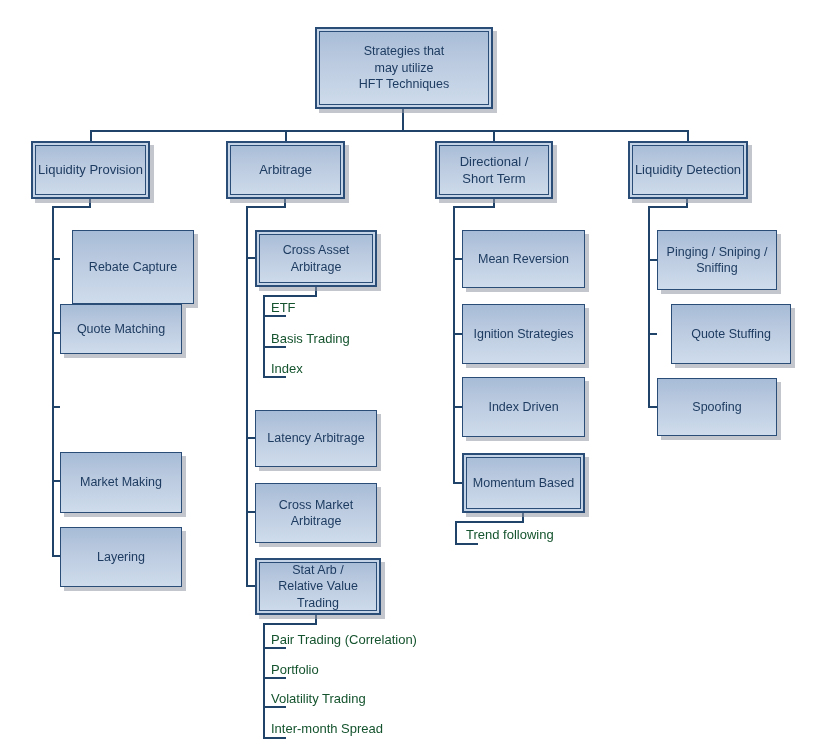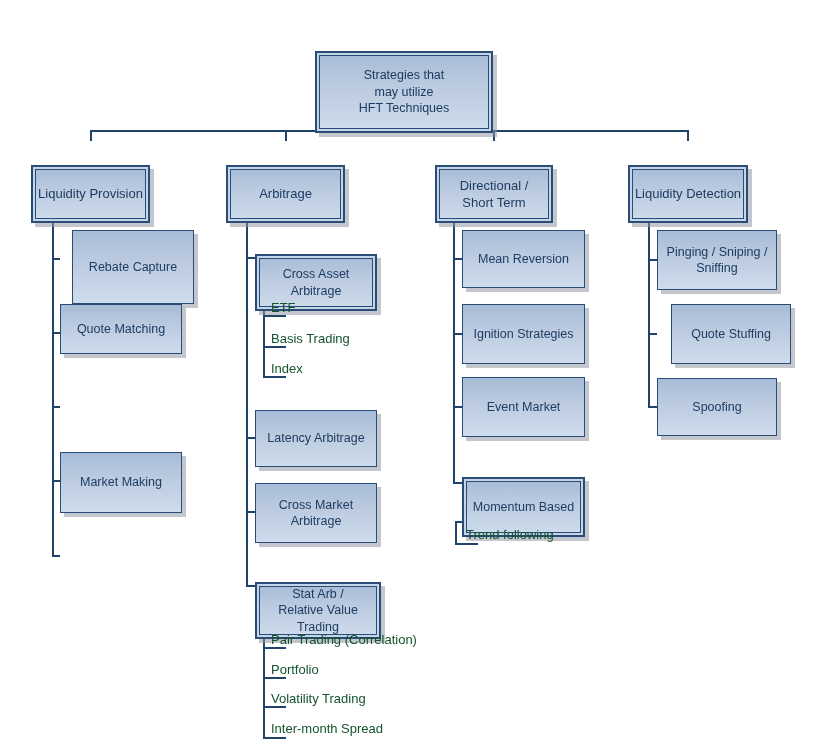--- a/index.html
+++ b/index.html
@@ -19,21 +19,20 @@
     box-shadow:4px 4px 0 rgba(145,152,163,0.55);
     display:flex;align-items:center;justify-content:center;
     text-align:center;color:#1e3c61;font-size:12.5px;line-height:1.32;
   }
   .node span{white-space:pre-line;display:block;padding:2px 4px;}
   .node.dbl{
     border-width:2px;
     box-shadow:4px 4px 0 rgba(145,152,163,0.55),
                inset 0 0 0 2px #c6d4e7,
                inset 0 0 0 3px #2a4d77;
-    margin-top:24px;
   }
   
   .leaf{
     position:absolute;color:#14532d;font-size:13px;line-height:15px;
     white-space:nowrap;
   }
 </style>
 </head>
 <body>
 
@@ -120,20 +119,23 @@
 
   <div class="node" style="left:72px;top:230px;width:122px;height:74px">
     <span>Rebate Capture</span>
   </div>
   <div class="node" style="left:60px;top:304px;width:122px;height:50px">
     <span>Quote Matching</span>
   </div>
   <div class="node" style="left:60px;top:452px;width:122px;height:61px">
     <span>Market Making</span>
   </div>
+  <div class="node" style="left:60px;top:527px;width:122px;height:60px">
+    <span>Layering</span>
+  </div>
 
   <div class="node dbl" style="left:255px;top:230px;width:122px;height:57px">
     <span>Cross Asset
 Arbitrage</span>
   </div>
   <div class="node" style="left:255px;top:410px;width:122px;height:57px">
     <span>Latency Arbitrage</span>
   </div>
   <div class="node" style="left:255px;top:483px;width:122px;height:60px">
     <span>Cross Market
@@ -145,21 +147,21 @@
 Trading</span>
   </div>
 
   <div class="node" style="left:462px;top:230px;width:123px;height:58px">
     <span>Mean Reversion</span>
   </div>
   <div class="node" style="left:462px;top:304px;width:123px;height:60px">
     <span>Ignition Strategies</span>
   </div>
   <div class="node" style="left:462px;top:377px;width:123px;height:60px">
-    <span>Event Market</span>
+    <span>Index Driven</span>
   </div>
   <div class="node dbl" style="left:462px;top:453px;width:123px;height:60px">
     <span>Momentum Based</span>
   </div>
 
   <div class="node" style="left:657px;top:230px;width:120px;height:60px">
     <span>Pinging / Sniping /
 Sniffing</span>
   </div>
   <div class="node" style="left:671px;top:304px;width:120px;height:60px">

